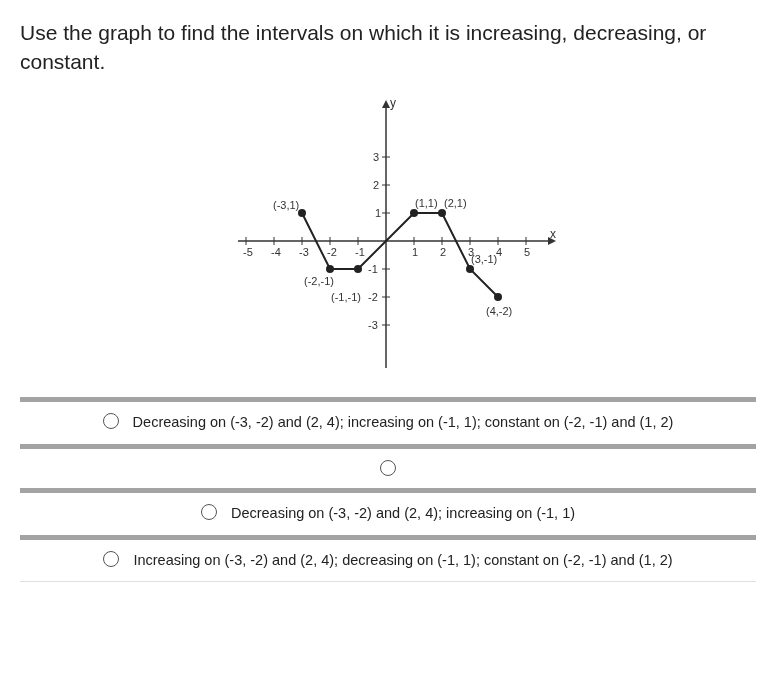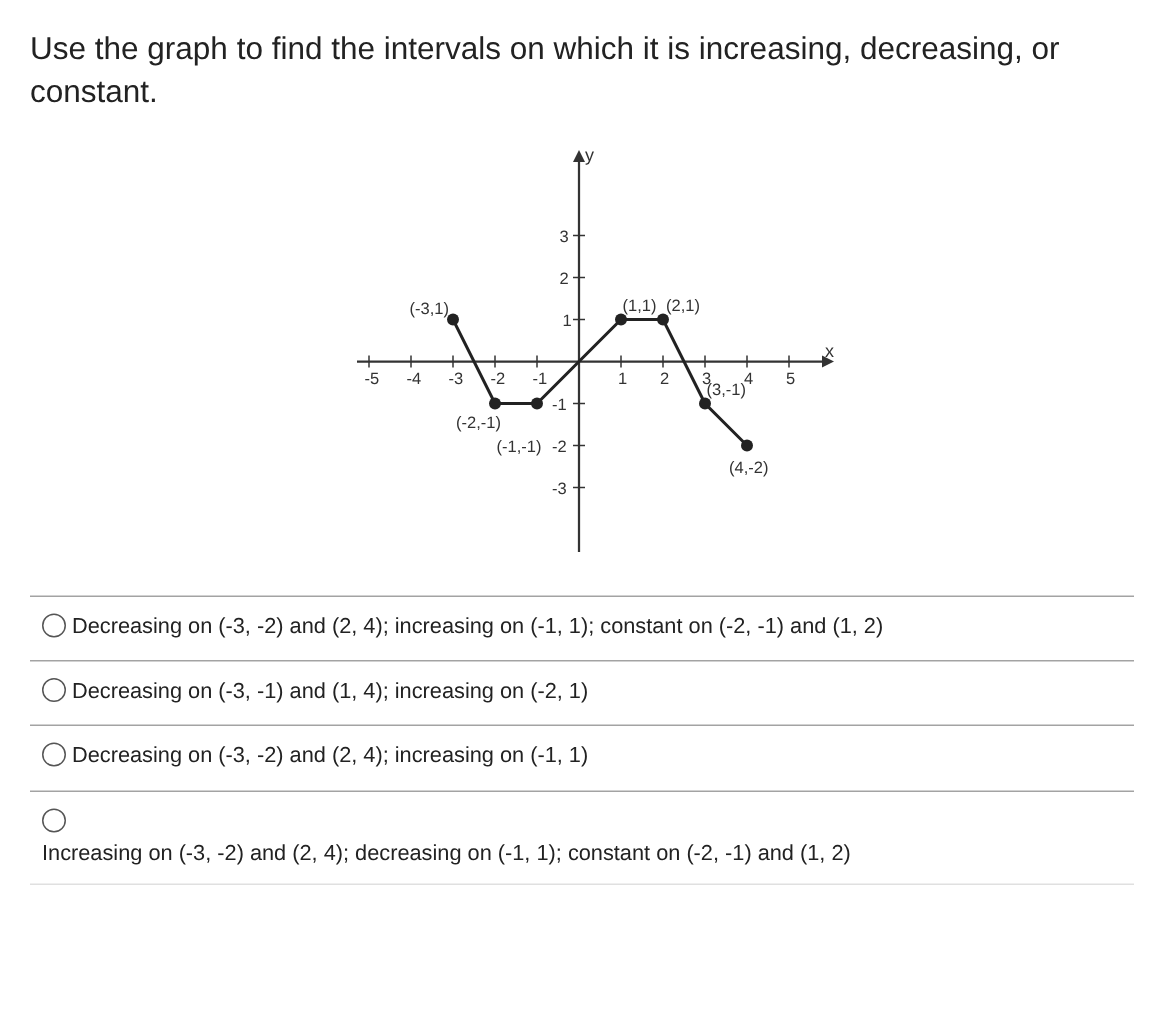--- a/index.html
+++ b/index.html
@@ -34,27 +34,27 @@
     }
     .options-area {
       display: flex;
       flex-direction: column;
       gap: 2px;
     }
     .option-row {
       display: flex;
       align-items: flex-start;
       padding: 10px 8px;
-      border-top: 1px solid #a3a3a3;
+      border-top: 5px solid #a3a3a3;
       cursor: pointer;
-      gap: 4px;
+      gap: 14px;
+      justify-content: center;
     }
     .option-row:last-child {
       border-bottom: 1px solid #e0e0e0;
-      flex-direction: column;
     }
     .radio-circle {
       width: 16px;
       height: 16px;
       border-radius: 50%;
       border: 1.5px solid #555;
       display: inline-block;
       flex-shrink: 0;
       margin-top: 1px;
       background: #fff;
@@ -155,21 +155,20 @@
   </div>
 </div>
 
 <div class="options-area">
   <div class="option-row">
     <span class="radio-circle"></span>
     <span class="option-label">Decreasing on (-3, -2) and (2, 4); increasing on (-1, 1); constant on (-2, -1) and (1, 2)</span>
   </div>
   <div class="option-row">
     <span class="radio-circle"></span>
-    <span class="option-label">Decreasing on (-3, -1) and (1, 4); increasing on (-2, 1)</span>
   </div>
   <div class="option-row">
     <span class="radio-circle"></span>
     <span class="option-label">Decreasing on (-3, -2) and (2, 4); increasing on (-1, 1)</span>
   </div>
   <div class="option-row">
     <span class="radio-circle"></span>
     <span class="option-label">Increasing on (-3, -2) and (2, 4); decreasing on (-1, 1); constant on (-2, -1) and (1, 2)</span>
   </div>
 </div>

